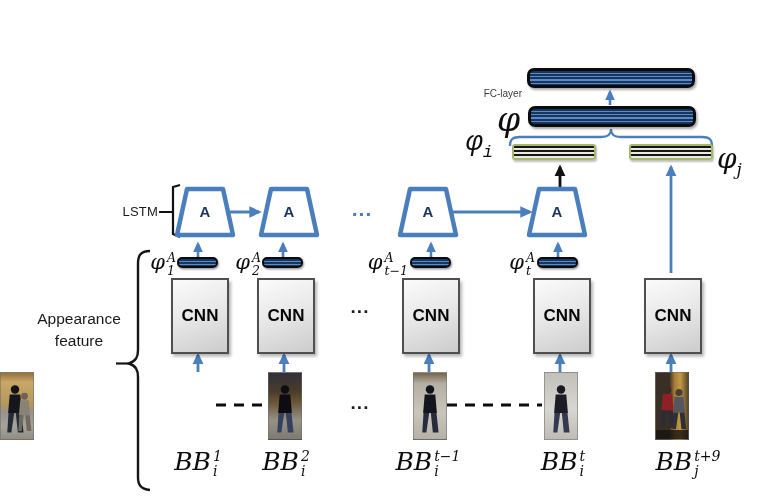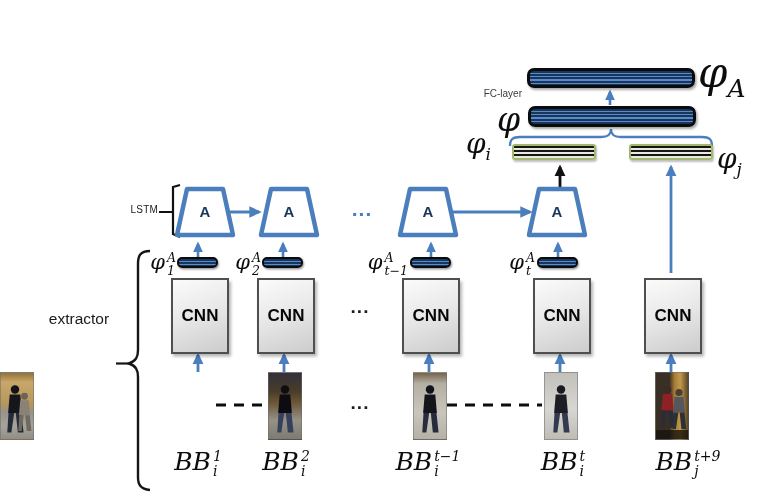--- a/index.html
+++ b/index.html
@@ -14,41 +14,41 @@
   .navy-bar.small{border-width:2.5px;border-radius:5px;box-shadow:1px 1.5px 2px rgba(0,0,0,.4);}
   .green-bar{position:absolute;border:2px solid #a3b86c;border-radius:3px;
     background:repeating-linear-gradient(to bottom,#161616 0px,#161616 2px,#e9e9e0 2px,#e9e9e0 4px);
     box-shadow:1px 1.5px 2px rgba(0,0,0,.25);}
 
   
   .math{font-family:"DejaVu Serif",serif;font-style:italic;color:#0d0d0d;}
   .phiA-label{position:absolute;left:698px;top:48px;font-size:42px;}
   .phiA-label sub{font-size:25px;vertical-align:-10px;}
   .phi-label{position:absolute;left:497px;top:100px;font-size:33px;}
-  .phii-label{position:absolute;left:466px;top:127px;font-size:28px;}
+  .phii-label{position:absolute;left:466px;top:127px;font-size:28px;font-family:Liberation Mono, monospace;}
   .phij-label{position:absolute;left:717px;top:142px;font-size:28px;font-style:italic;}
   .phii-label sub,.phij-label sub{font-size:17px;vertical-align:-7px;}
 
   .supsub{display:inline-flex;flex-direction:column;justify-content:center;line-height:1;
           margin-left:2px;transform:translateY(2px);}
   .supsub .sup,.supsub .sub{display:block;line-height:1.05;}
 
   .feat-label{position:absolute;height:32px;display:flex;align-items:center;justify-content:flex-end;
     font-family:"DejaVu Serif",serif;font-style:italic;font-size:21px;color:#0d0d0d;}
   .feat-label .supsub{font-size:12.5px;}
 
   .bb-label{position:absolute;top:447px;width:100px;display:flex;align-items:center;justify-content:center;
     font-family:"DejaVu Serif",serif;font-style:italic;font-size:25px;color:#0d0d0d;}
   .bb-label .supsub{font-size:14px;}
 
   
   .fc-label{position:absolute;left:438px;top:88px;width:84px;text-align:right;
     font-size:10px;color:#3a3a3a;}
   .lstm-label{position:absolute;left:108px;top:204px;width:50px;text-align:right;
-    font-size:10px;color:#1a1a1a;letter-spacing:.2px;}
+    font-size:13px;color:#1a1a1a;letter-spacing:.2px;}
   .side-label{position:absolute;left:12px;top:308px;width:134px;text-align:center;
     font-size:15.5px;line-height:21.5px;color:#1a1a1a;}
 
   .ellipsis{position:absolute;width:34px;text-align:center;font-weight:bold;letter-spacing:1px;}
   .ellipsis.blue{color:#4a7ebc;font-size:21px;}
   .ellipsis.dark{color:#1c1c1c;font-size:19px;}
   .cell-a{position:absolute;top:203px;width:22px;text-align:center;
     font-weight:bold;font-size:15px;color:#17365d;}
 
   
@@ -127,21 +127,20 @@
     </g>
     <g transform="translate(393,184)">
       <path d="M17,5 L53,5 L63,51 L7,51 Z" fill="#fff" stroke="#4a7ebc" stroke-width="4.5" stroke-linejoin="round"></path>
     </g>
     <g transform="translate(522,184)">
       <path d="M17,5 L53,5 L63,51 L7,51 Z" fill="#fff" stroke="#4a7ebc" stroke-width="4.5" stroke-linejoin="round"></path>
     </g>
   </svg>
 
   <div class="navy-bar" style="left:527px;top:68px;width:162px;height:14px;"></div>
-  <div class="math phiA-label"><span>φ</span><sub>A</sub></div>
 
   <div class="fc-label">FC-layer</div>
 
   <div class="navy-bar" style="left:528px;top:106px;width:162px;height:15px;"></div>
   <div class="math phi-label">φ</div>
 
   <div class="math phii-label"><span>φ</span><sub>i</sub></div>
   <div class="green-bar" style="left:512px;top:144px;width:80px;height:12px;"></div>
   <div class="green-bar" style="left:629px;top:144px;width:80px;height:12px;"></div>
   <div class="math phij-label"><span>φ</span><sub>j</sub></div>
@@ -270,16 +269,17 @@
   </div>
   <div class="bb-label" style="left:638px;">
     <span>BB</span>
       <span class="supsub">
         <span class="sup">t+9</span>
         <span class="sub">j</span>
       </span>
   </div>
 
   <div class="side-label">
-    <div>extractor</div>
+    <div>Appearance</div>
+    <div>feature</div>
   </div>
 
 </div>
 
 </body></html>

